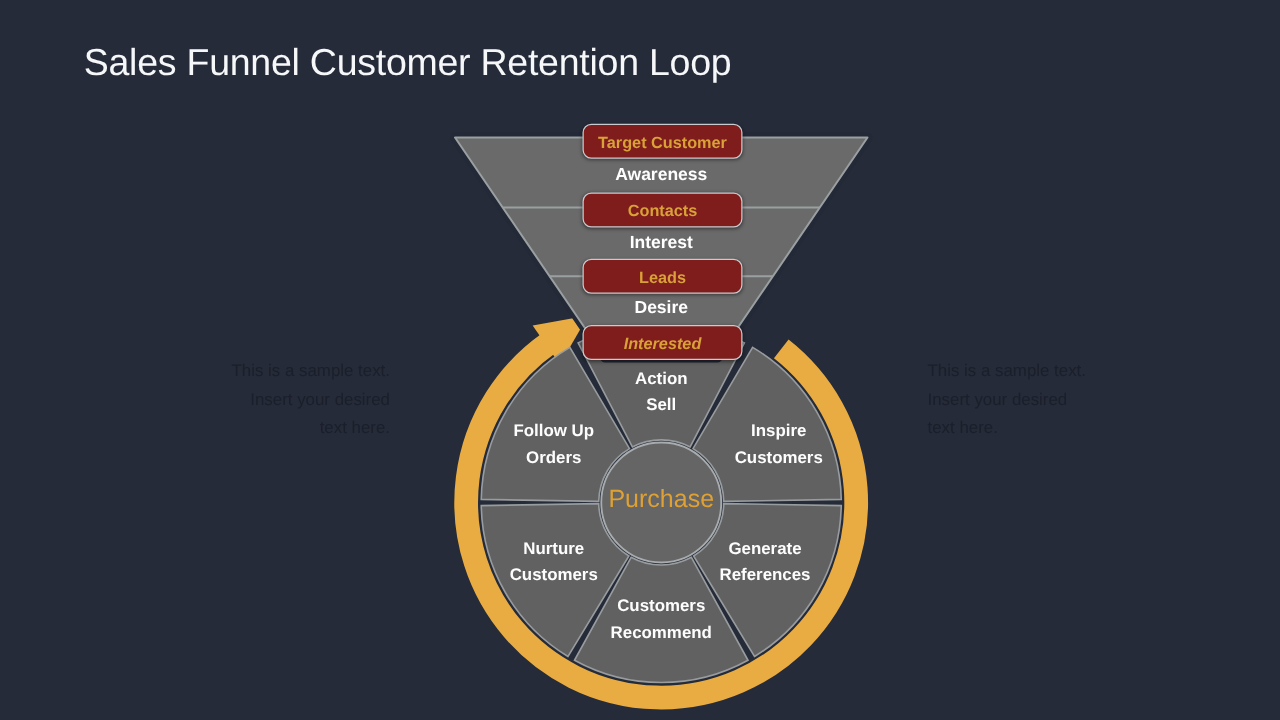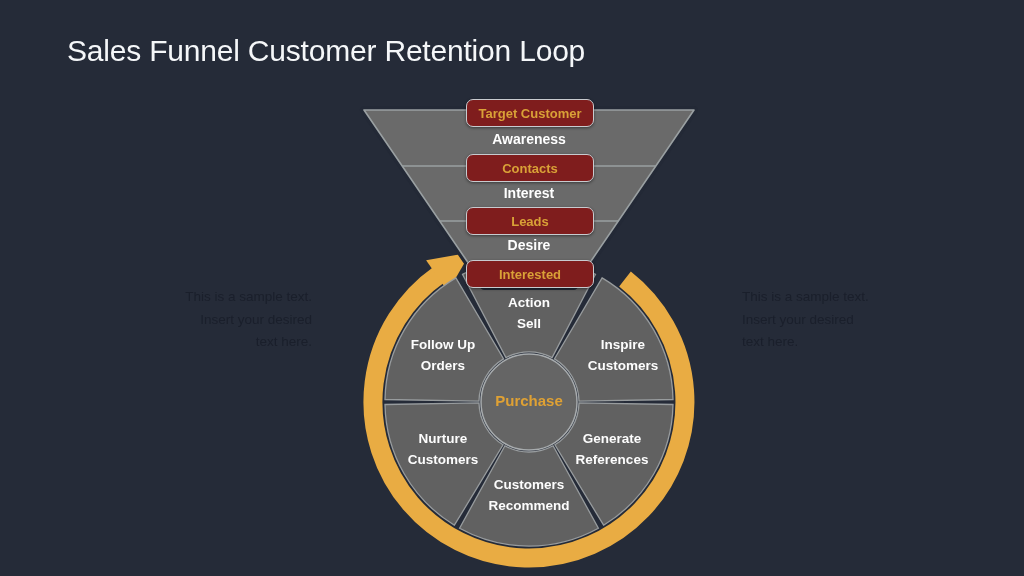--- a/index.html
+++ b/index.html
@@ -22,21 +22,21 @@
   .pill {
     position:absolute; left:450px; width:126px; height:26px;
     background:#7f1d1d; border:1px solid #c8cbcf; border-radius:7px;
     display:flex; align-items:center; justify-content:center;
     font-weight:bold; font-size:13px; color:#d9a137;
     box-shadow:0 1px 3px rgba(0,0,0,.45);
   }
   .pill-1 { top:99px; }
   .pill-2 { top:154px; }
   .pill-3 { top:207px; }
-  .pill-4 { top:260px; }
+  .pill-4 { top:260px;font-style:italic; }
 
   .stage-label {
     position:absolute; transform:translate(-50%,-50%);
     color:#ffffff; font-weight:bold; font-size:14px; white-space:nowrap;
   }
   .stage-awareness { left:513px; top:139px; }
   .stage-interest  { left:513px; top:193px; }
   .stage-desire    { left:513px; top:245px; }
 
   .seg-label {
@@ -46,21 +46,21 @@
   }
   .seg-0 { left:513px; top:313px; }
   .seg-1 { left:596px; top:355px;margin-left:11px; }
   .seg-2 { left:596px; top:449px; }
   .seg-3 { left:513px; top:495px; }
   .seg-4 { left:427px; top:449px; }
   .seg-5 { left:427px; top:355px; }
 
   .purchase-label {
     position:absolute; left:513px; top:400px; transform:translate(-50%,-50%);
-    color:#dfa134; font-weight:bold; font-size:15px; white-space:nowrap;
+    color:#dfa134; font-weight:normal; font-size:20px; white-space:nowrap;
   }
 
   .note {
     position:absolute; color:#1a1f2b; font-size:13.5px; line-height:22.5px;
     white-space:pre-line;
   }
   .note-left  { left:128px; top:286px; width:168px; text-align:right; }
   .note-right { left:726px; top:286px; width:178px; text-align:left; }
 
   .wedge   { fill:#616161; stroke:#989c9e; stroke-width:1.3px; }

